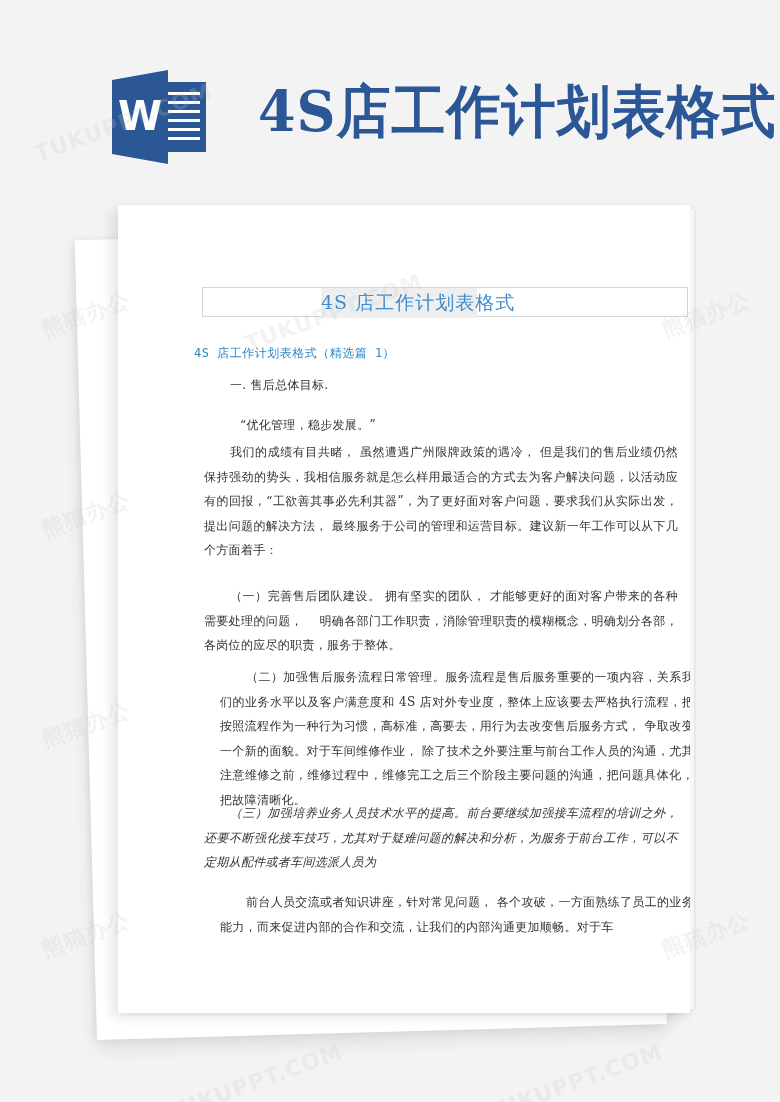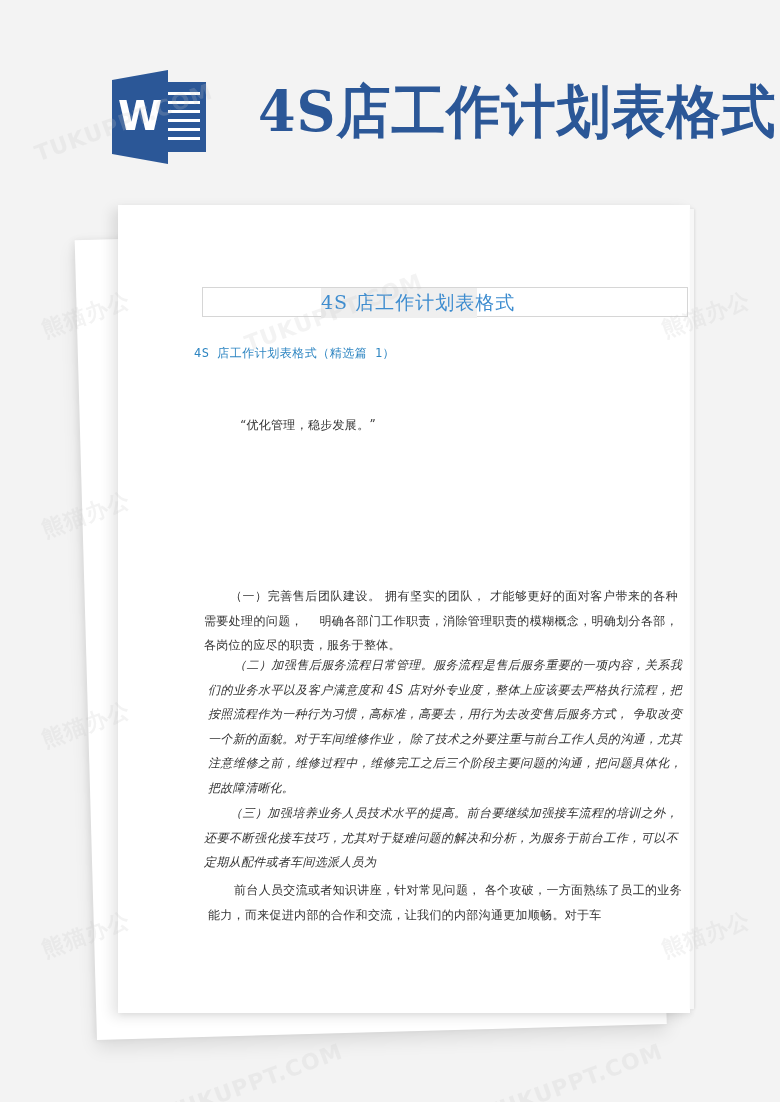--- a/index.html
+++ b/index.html
@@ -159,25 +159,27 @@
 <div class="paper-front">
 
   <div class="doc-title-box">
     <div class="doc-title">
       <span>4S 店工作计划表格式</span>
     </div>
   </div>
 
   <div class="section-heading">4S 店工作计划表格式（精选篇 1）</div>
 
+  <p class="body-text indent p-goal" style="margin:0;">一. 售后总体目标.</p>
   <p class="body-text indent p-slogan" style="margin:10px;">“优化管理，稳步发展。”</p>
+  <p class="body-text indent p-intro" style="margin:0;">我们的成绩有目共睹， 虽然遭遇广州限牌政策的遇冷， 但是我们的售后业绩仍然保持强劲的势头，我相信服务就是怎么样用最适合的方式去为客户解决问题，以活动应有的回报，“工欲善其事必先利其器”，为了更好面对客户问题，要求我们从实际出发， 提出问题的解决方法， 最终服务于公司的管理和运营目标。建议新一年工作可以从下几个方面着手：</p>
   <p class="body-text indent p-one" style="margin:0;">（一）完善售后团队建设。 拥有坚实的团队， 才能够更好的面对客户带来的各种需要处理的问题，　 明确各部门工作职责，消除管理职责的模糊概念，明确划分各部，各岗位的应尽的职责，服务于整体。</p>
-  <p class="body-text indent p-two" style="margin:4px;font-style:italic;">（二）加强售后服务流程日常管理。服务流程是售后服务重要的一项内容，关系我们的业务水平以及客户满意度和 4S 店对外专业度，整体上应该要去严格执行流程，把按照流程作为一种行为习惯，高标准，高要去，用行为去改变售后服务方式， 争取改变一个新的面貌。对于车间维修作业， 除了技术之外要注重与前台工作人员的沟通，尤其注意维修之前，维修过程中，维修完工之后三个阶段主要问题的沟通，把问题具体化， 把故障清晰化。</p>
+  <p class="body-text indent p-two" style="margin:16px;">（二）加强售后服务流程日常管理。服务流程是售后服务重要的一项内容，关系我们的业务水平以及客户满意度和 4S 店对外专业度，整体上应该要去严格执行流程，把按照流程作为一种行为习惯，高标准，高要去，用行为去改变售后服务方式， 争取改变一个新的面貌。对于车间维修作业， 除了技术之外要注重与前台工作人员的沟通，尤其注意维修之前，维修过程中，维修完工之后三个阶段主要问题的沟通，把问题具体化， 把故障清晰化。</p>
   <p class="body-text indent p-three" style="margin:0;font-style:italic;">（三）加强培养业务人员技术水平的提高。前台要继续加强接车流程的培训之外，还要不断强化接车技巧，尤其对于疑难问题的解决和分析，为服务于前台工作，可以不定期从配件或者车间选派人员为</p>
-  <p class="body-text indent p-four" style="margin:4px;">前台人员交流或者知识讲座，针对常见问题， 各个攻破，一方面熟练了员工的业务能力，而来促进内部的合作和交流，让我们的内部沟通更加顺畅。对于车</p>
+  <p class="body-text indent p-four" style="margin:16px;">前台人员交流或者知识讲座，针对常见问题， 各个攻破，一方面熟练了员工的业务能力，而来促进内部的合作和交流，让我们的内部沟通更加顺畅。对于车</p>
 </div>
 
 <div class="wm" style="left:30px; top:110px;">TUKUPPT.COM</div>
 <div class="wm" style="left:240px; top:300px;">TUKUPPT.COM</div>
 <div class="wm" style="left:40px; top:300px;">熊猫办公</div>
 <div class="wm" style="left:660px; top:300px;">熊猫办公</div>
 <div class="wm" style="left:40px; top:500px;">熊猫办公</div>
 <div class="wm" style="left:40px; top:710px;">熊猫办公</div>
 <div class="wm" style="left:40px; top:920px;">熊猫办公</div>
 <div class="wm" style="left:660px; top:920px;">熊猫办公</div>

